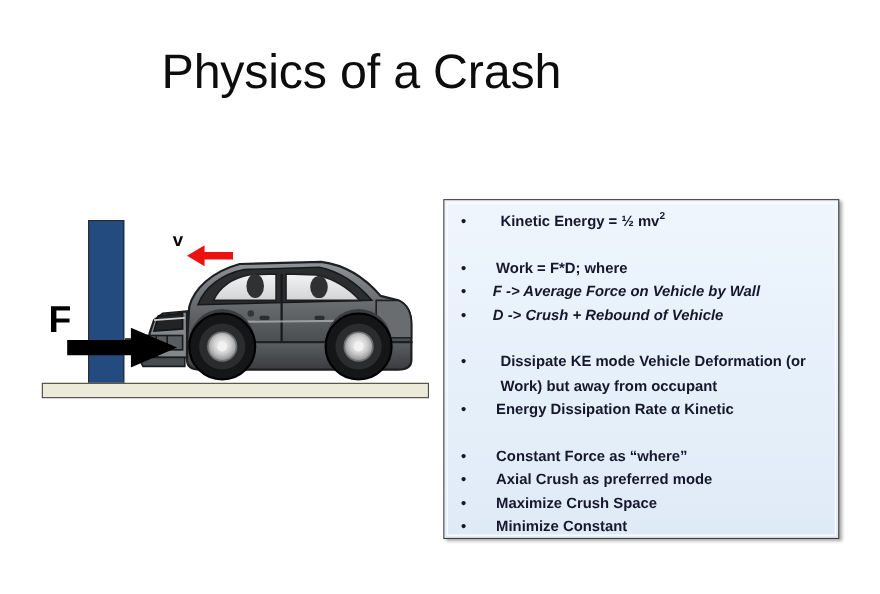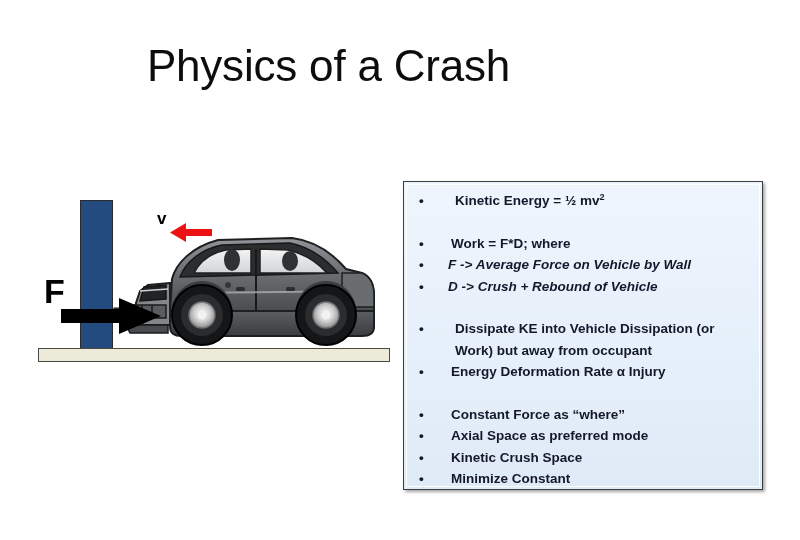--- a/index.html
+++ b/index.html
@@ -297,37 +297,37 @@
         <span class="bullet-dot">•</span>
         <span class="bullet-text">F -&gt; Average Force on Vehicle by Wall</span>
       </div>
       <div class="bullet-row indent-0">
         <span class="bullet-dot">•</span>
         <span class="bullet-text">D -&gt; Crush + Rebound of Vehicle</span>
       </div>
       <div class="group-gap"></div>
       <div class="bullet-row indent-lg">
         <span class="bullet-dot">•</span>
-        <span class="bullet-text">Dissipate KE into Vehicle Dissipation (or Work) but away from occupant</span>
-      </div>
-      <div class="bullet-row indent-sm">
-        <span class="bullet-dot">•</span>
-        <span class="bullet-text">Energy Deformation Rate α Injury</span>
+        <span class="bullet-text">Dissipate KE mode Vehicle Deformation (or Work) but away from occupant</span>
+      </div>
+      <div class="bullet-row indent-sm">
+        <span class="bullet-dot">•</span>
+        <span class="bullet-text">Energy Dissipation Rate α Kinetic</span>
       </div>
       <div class="group-gap"></div>
       <div class="bullet-row indent-sm">
         <span class="bullet-dot">•</span>
         <span class="bullet-text">Constant Force as “where”</span>
       </div>
       <div class="bullet-row indent-sm">
         <span class="bullet-dot">•</span>
-        <span class="bullet-text">Axial Space as preferred mode</span>
-      </div>
-      <div class="bullet-row indent-sm">
-        <span class="bullet-dot">•</span>
-        <span class="bullet-text">Kinetic Crush Space</span>
+        <span class="bullet-text">Axial Crush as preferred mode</span>
+      </div>
+      <div class="bullet-row indent-sm">
+        <span class="bullet-dot">•</span>
+        <span class="bullet-text">Maximize Crush Space</span>
       </div>
       <div class="bullet-row indent-sm">
         <span class="bullet-dot">•</span>
         <span class="bullet-text">Minimize Constant</span>
       </div>
     </div>
 </div>
 
 </body></html>

